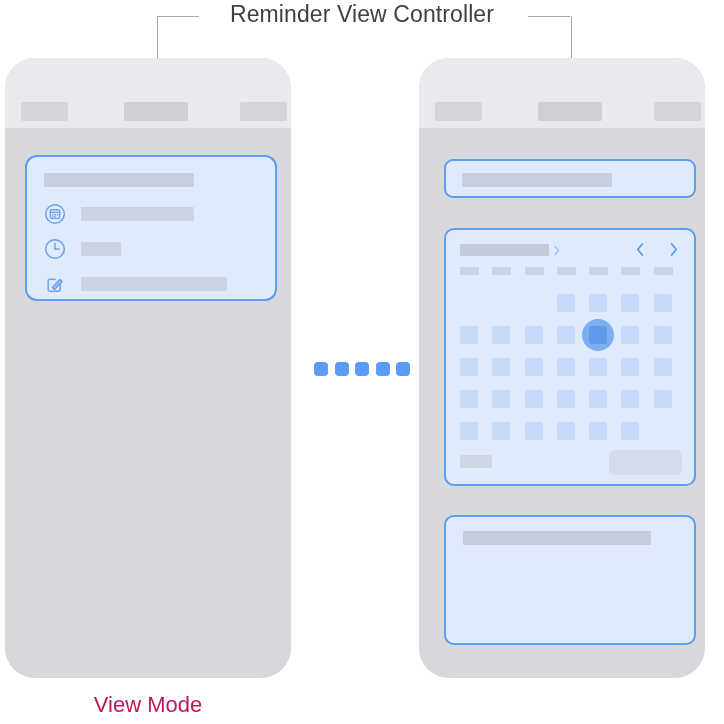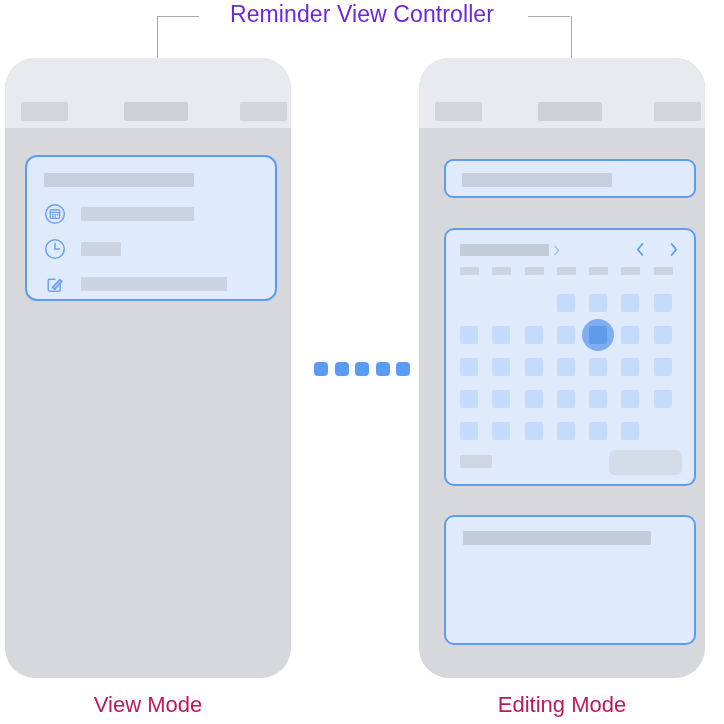--- a/index.html
+++ b/index.html
@@ -19,21 +19,21 @@
   }
 
   
   #callout-title {
     position: absolute;
     left: 0;
     top: 1px;
     width: 724px;
     text-align: center;
     font-size: 23px;
-    color: #6d28d9;
+    color: #404040;
     letter-spacing: 0.1px;
     white-space: nowrap;
   }
   .callout-hline {
     position: absolute;
     height: 0;
     border-top: 1.6px solid #a9aaae;
     top: 16px;
   }
   #callout-hline-left  { left: 157px;  width: 42px; }
@@ -542,15 +542,14 @@
 
       <div id="calendar-footer-left"></div>
       <div id="calendar-footer-button"></div>
     </div>
 
     <div id="notes-card" class="card">
       <div id="notes-card-bar"></div>
     </div>
   </div>
 
-  <div id="device-label-right" class="device-label">Editing Mode</div>
 
 </div>
 
 </body></html>

